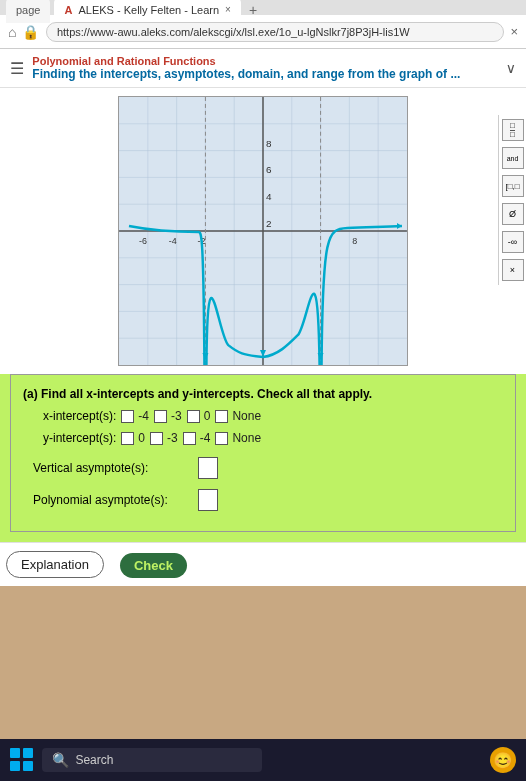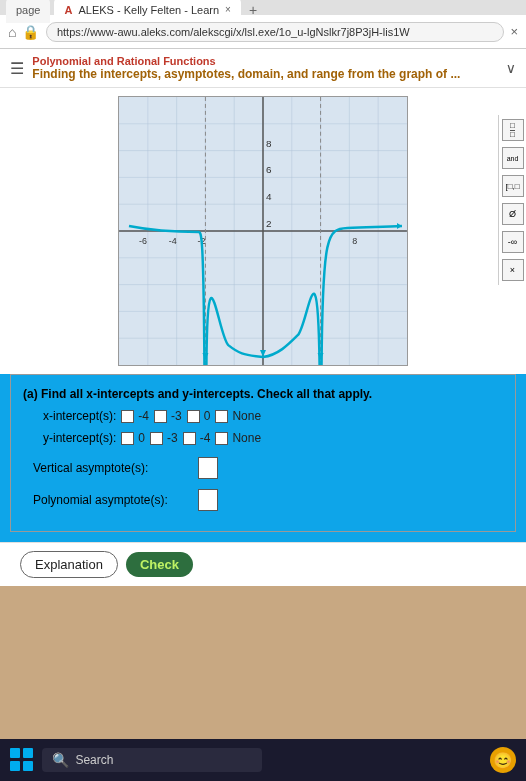--- a/index.html
+++ b/index.html
@@ -105,21 +105,21 @@
     }
 
     .breadcrumb-text .category {
       font-size: 11px;
       color: #c0392b;
       font-weight: bold;
     }
 
     .breadcrumb-text .title {
       font-size: 12px;
-      color: #a16207;
+      color: #0369a1;
       font-weight: bold;
     }
 
     .chevron-down {
       font-size: 14px;
       color: #555;
       cursor: pointer;
     }
 
     
@@ -139,21 +139,21 @@
     }
 
     .graph-svg {
       width: 100%;
       height: 100%;
     }
 
     
     .question-area {
       padding: 0 10px 10px;
-      background: #0ea5e9;
+      background: #bef264;
     }
 
     .question-box {
       border: 1px solid #999;
       padding: 10px 12px;
       font-size: 12px;
       line-height: 1.5;
       position: relative;
     }
 
@@ -244,23 +244,23 @@
       align-items: center;
       justify-content: center;
       font-size: 9px;
       cursor: pointer;
       text-align: center;
     }
 
     
     .bottom-bar {
       display: flex;
-      align-items: center;
-      padding: 8px 20px;
-      gap: 8px;
+      align-items: flex-end;
+      padding: 8px 6px;
+      gap: 16px;
       border-top: 1px solid #e0e0e0;
     }
 
     .btn-explanation {
       background: white;
       border: 1px solid #666;
       border-radius: 14px;
       padding: 5px 14px;
       font-size: 13px;
       cursor: pointer;

